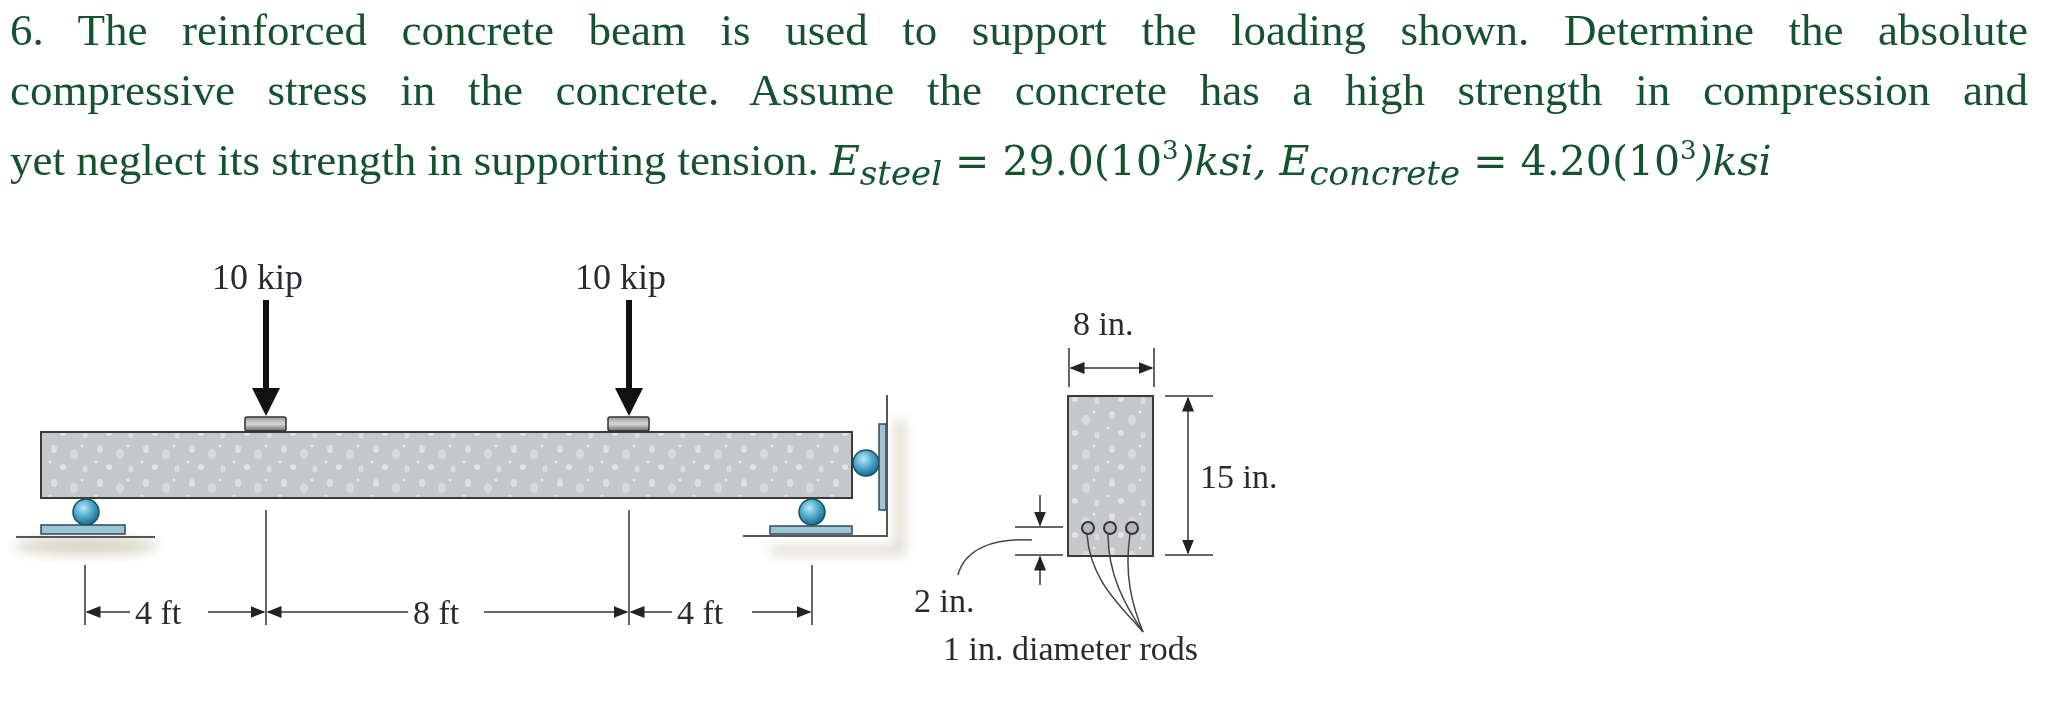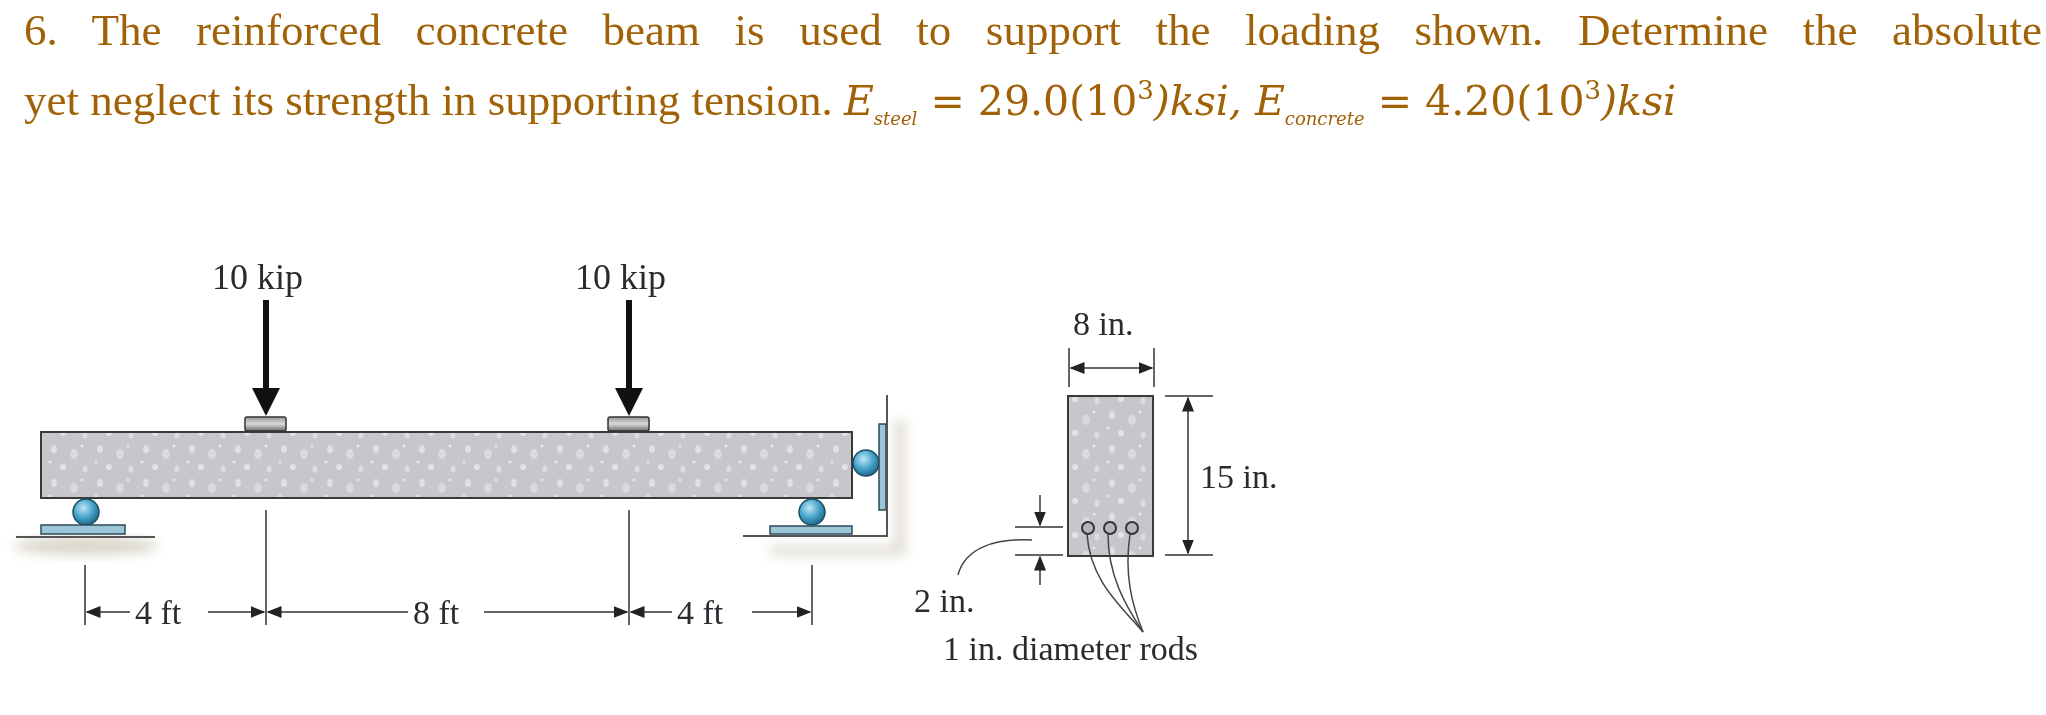--- a/index.html
+++ b/index.html
@@ -1,34 +1,35 @@
 <!DOCTYPE html>
 <html><head>
 <meta charset="utf-8">
 <style>
   html, body { margin: 0; padding: 0; background: #ffffff; }
   body { width: 2046px; height: 715px; position: relative; overflow: hidden; }
   .problem {
-    position: absolute; left: 24px; top: 0px; width: 2018px;
+    position: absolute; left: 10px; top: 0px; width: 2018px;
     font-family: "Liberation Serif", "DejaVu Serif", serif;
-    font-size: 45px; line-height: 60px; color: #a16207;
+    font-size: 45px; line-height: 60px; color: #14532d;
   }
   .line { display: block; height: 60px; white-space: nowrap; text-align: justify; text-align-last: justify; }
   .math { font-family: "DejaVu Serif", "Liberation Serif", serif; font-style: italic; font-size: 41px; }
   .math .up { font-style: normal; }
-  .sub { font-size: 18px; vertical-align: -10px; font-style: italic; }
+  .sub { font-size: 34px; vertical-align: -10px; font-style: italic; }
   .sup { font-size: 26px; vertical-align: 16px; font-style: normal; }
   svg.figure { position: absolute; left: 0; top: 0; }
   .lbl { font-family: "Liberation Serif", "DejaVu Serif", serif; fill: #2a2a30; }
 </style>
 </head>
 <body>
 
 <div class="problem">
   <span class="line">6. The reinforced concrete beam is used to support the loading shown. Determine the absolute</span>
+  <span class="line">compressive stress in the concrete. Assume the concrete has a high strength in compression and</span>
   <span class="line" style="text-align:left;text-align-last:left;"><span>yet neglect its strength in supporting tension.</span> <span class="math"><span>E</span><span class="sub">steel</span> <span class="up">=</span> <span class="up">29.0(10</span><span class="sup">3</span><span>)ksi,</span></span><span class="math"> <span>E</span><span class="sub">concrete</span> <span class="up">=</span> <span class="up">4.20(10</span><span class="sup">3</span><span>)ksi</span></span></span>
 </div>
 
 <svg class="figure" width="2046" height="715" viewBox="0 0 2046 715">
   <defs>
     <pattern id="aggr" width="46" height="34" patternUnits="userSpaceOnUse">
       <rect width="46" height="34" fill="#c6c7ca"></rect>
       <ellipse cx="8" cy="7" rx="3" ry="4" fill="#dfe0e3"></ellipse>
       <ellipse cx="28" cy="12" rx="4" ry="5" fill="#d9dadd"></ellipse>
       <ellipse cx="17" cy="25" rx="3" ry="3" fill="#e2e3e6"></ellipse>

